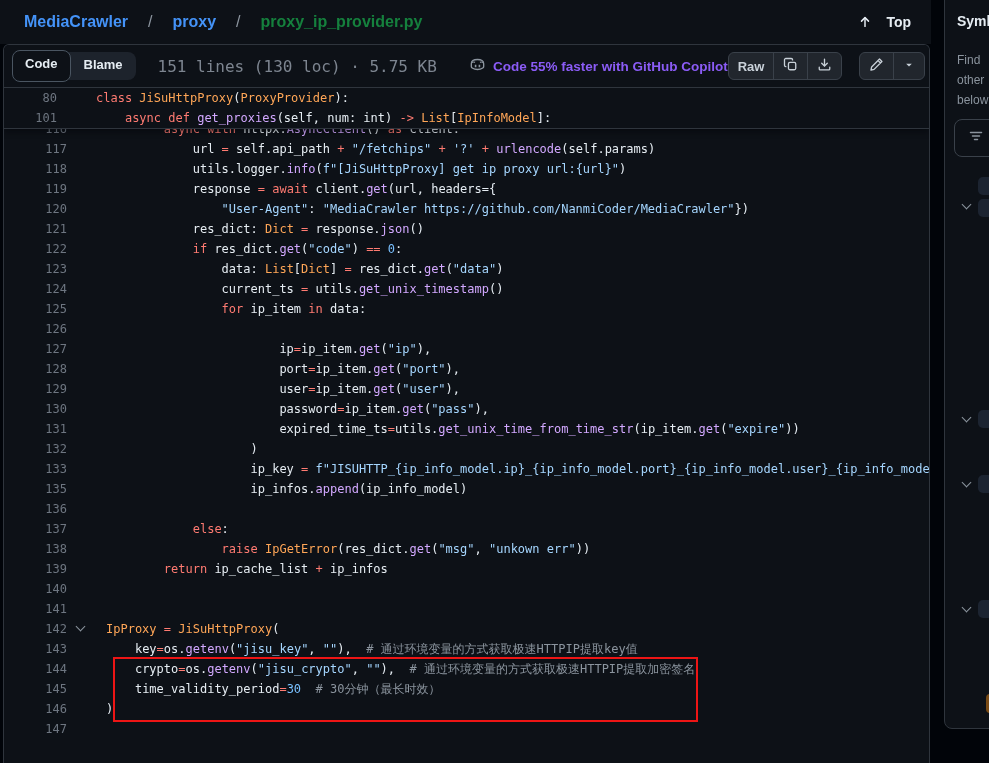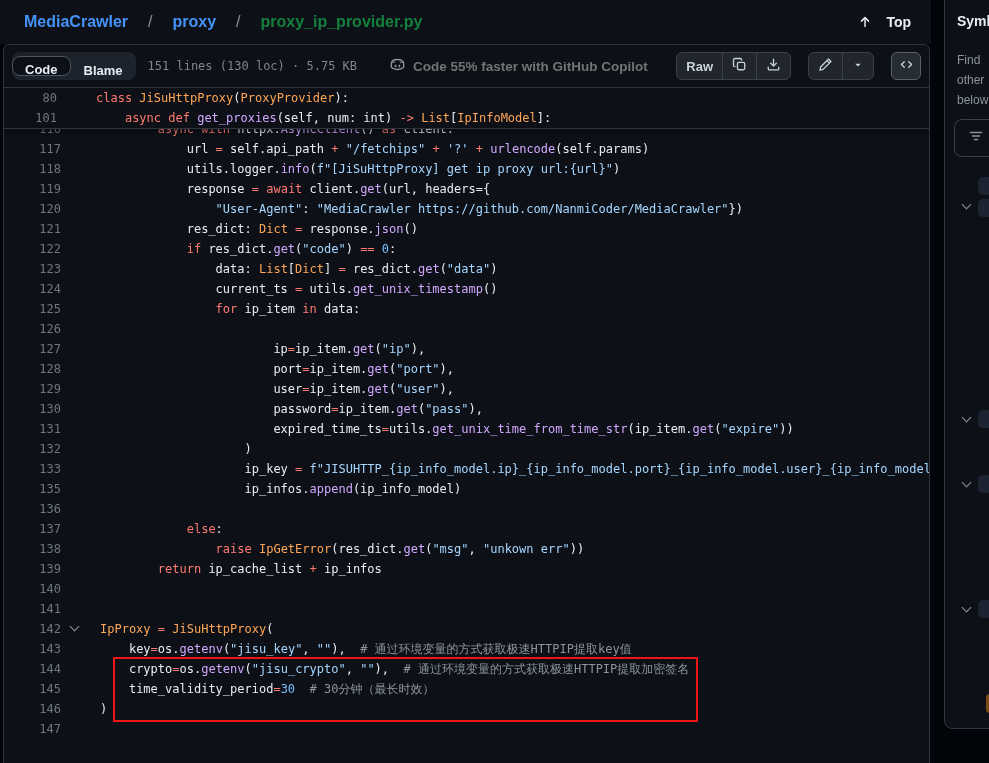--- a/index.html
+++ b/index.html
@@ -29,43 +29,43 @@
     position: absolute; left: 3px; top: 44px; width: 927px; height: 719px;
     background: #0d1117; border: 1px solid #2f353d; border-bottom: none;
     border-radius: 6px 6px 0 0; overflow: hidden;
   }
   .toolbar {
     height: 43px; display: flex; align-items: center; padding: 0 8px;
     border-bottom: 1px solid #2f353d; background: #0d1117;
   }
   .seg { display: flex; align-items: center; height: 28px; background: #1d232c; border-radius: 8px; margin-right: 8px; }
   .seg .tab {
-    height: 20px; line-height: 28px; padding: 0 12px; font-size: 13px; font-weight: 600;
+    height: 32px; line-height: 28px; padding: 0 12px; font-size: 13px; font-weight: 600;
     color: #e6edf3; border-radius: 8px; cursor: pointer; border: 1px solid transparent;
   }
   .seg .tab.active { background: #0d1117; border: 1px solid #4a5561; line-height: 26px; }
-  .file-info { font-family: "DejaVu Sans Mono", monospace; font-size: 12px; color: #7d8590; margin-left: 4px; white-space: nowrap; }
-  .copilot { display: flex; align-items: center; gap: 7px; margin-left: 32px; font-size: 13.5px; font-weight: 600; color: #737373; white-space: nowrap; }
+  .file-info { font-family: "DejaVu Sans Mono", monospace; font-size: 16px; color: #7d8590; margin-left: 14px; white-space: nowrap; }
+  .copilot { display: flex; align-items: center; gap: 7px; margin-left: 32px; font-size: 13.5px; font-weight: 600; color: #8b5cf6; white-space: nowrap; }
   .toolbar-right { margin-left: auto; display: flex; gap: 17px; }
   .btn-group { display: flex; align-items: stretch; height: 28px; background: #21262d; border: 1px solid #3a414a; border-radius: 6px; overflow: hidden; }
   .btn-group .gbtn {
     display: flex; align-items: center; justify-content: center; padding: 0 9px;
     color: #c9d1d9; font-size: 13px; font-weight: 600; cursor: pointer;
   }
   .btn-group .gbtn + .gbtn { border-left: 1px solid #3a414a; }
   .sym-btn {
     width: 30px; height: 28px; display: flex; align-items: center; justify-content: center;
     background: #262c34; border: 1px solid #596069; border-radius: 6px; color: #c9d1d9; cursor: pointer;
   }
   
   .code-scroll {
     position: relative; height: 675px; overflow: hidden;
     font-family: "DejaVu Sans Mono", monospace; font-size: 12px; line-height: 20px;
   }
-  .code-lines { position: absolute; top: 31px; left: 4px; right: 0; }
+  .code-lines { position: absolute; top: 31px; left: 10px; right: 0; }
   .code-sticky {
     position: absolute; top: 0; left: 0; right: 0; z-index: 2;
     background: #0d1117; border-bottom: 1px solid #2f353d;
     box-shadow: 0 3px 6px rgba(1,4,9,0.45);
   }
   .crow { display: flex; height: 20px; position: relative; white-space: pre; }
   .ln { width: 53px; flex: 0 0 53px; text-align: right; color: #6e7681; cursor: pointer; }
   .lc { margin-left: 39px; white-space: pre; color: #e6edf3; }
   .fold {
     position: absolute; left: 63px; top: 4px; width: 7px; height: 7px;

